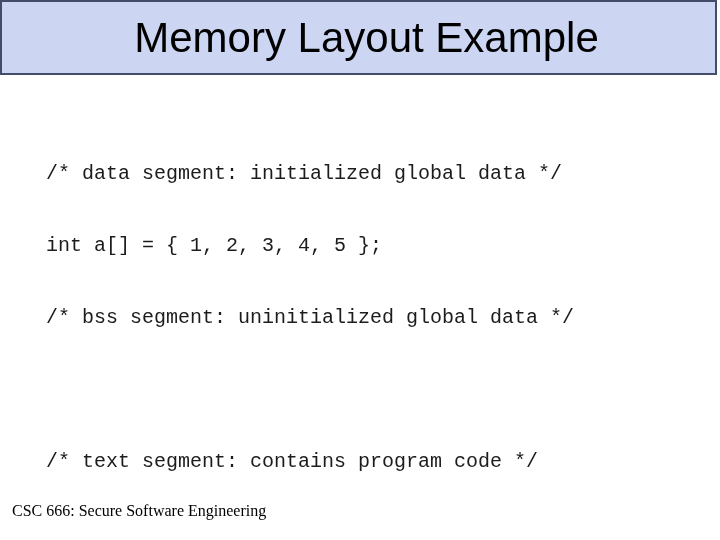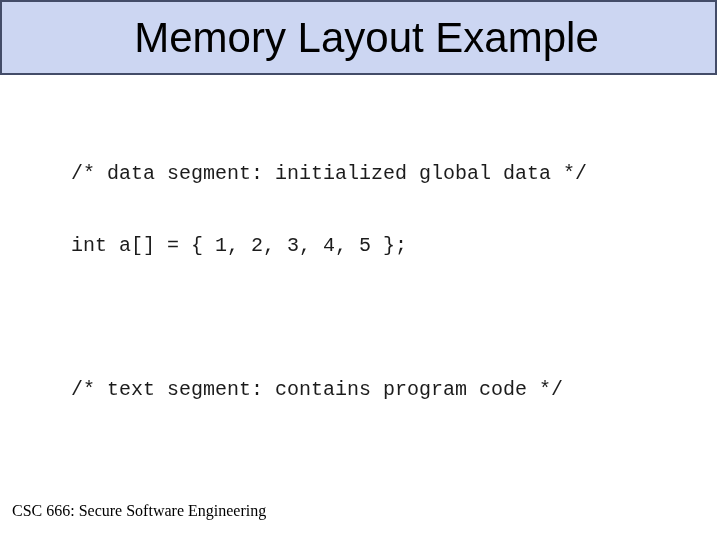--- a/index.html
+++ b/index.html
@@ -41,21 +41,20 @@
     left: 46px;
     top: 114px;
     font-family: "Liberation Mono", "DejaVu Sans Mono", monospace;
     font-size: 20px;
     line-height: 24px;
     color: #1c1c1c;
     white-space: pre;
   }
   .code-line {
     min-height: 24px;
-    margin-left: 25px;
   }
   .footer {
     position: absolute;
     left: 12px;
     top: 502px;
     width: 712px;
     text-align: left;
     font-family: "Liberation Serif", serif;
     font-size: 16px;
     color: #000000;
@@ -66,20 +65,21 @@
 
 <div class="slide">
 
   <div class="title-box">
     <div class="title-text">Memory Layout Example</div>
   </div>
 
   <div class="code-block">
     <div class="code-line">/* data segment: initialized global data */</div>
     <div class="code-line">int a[] = { 1, 2, 3, 4, 5 };</div>
+    <div class="code-line">/* bss segment: uninitialized global data */</div>
     <div class="code-line"></div>
     <div class="code-line">/* text segment: contains program code */</div>
     
     
     
     
     
     
     
   </div>

